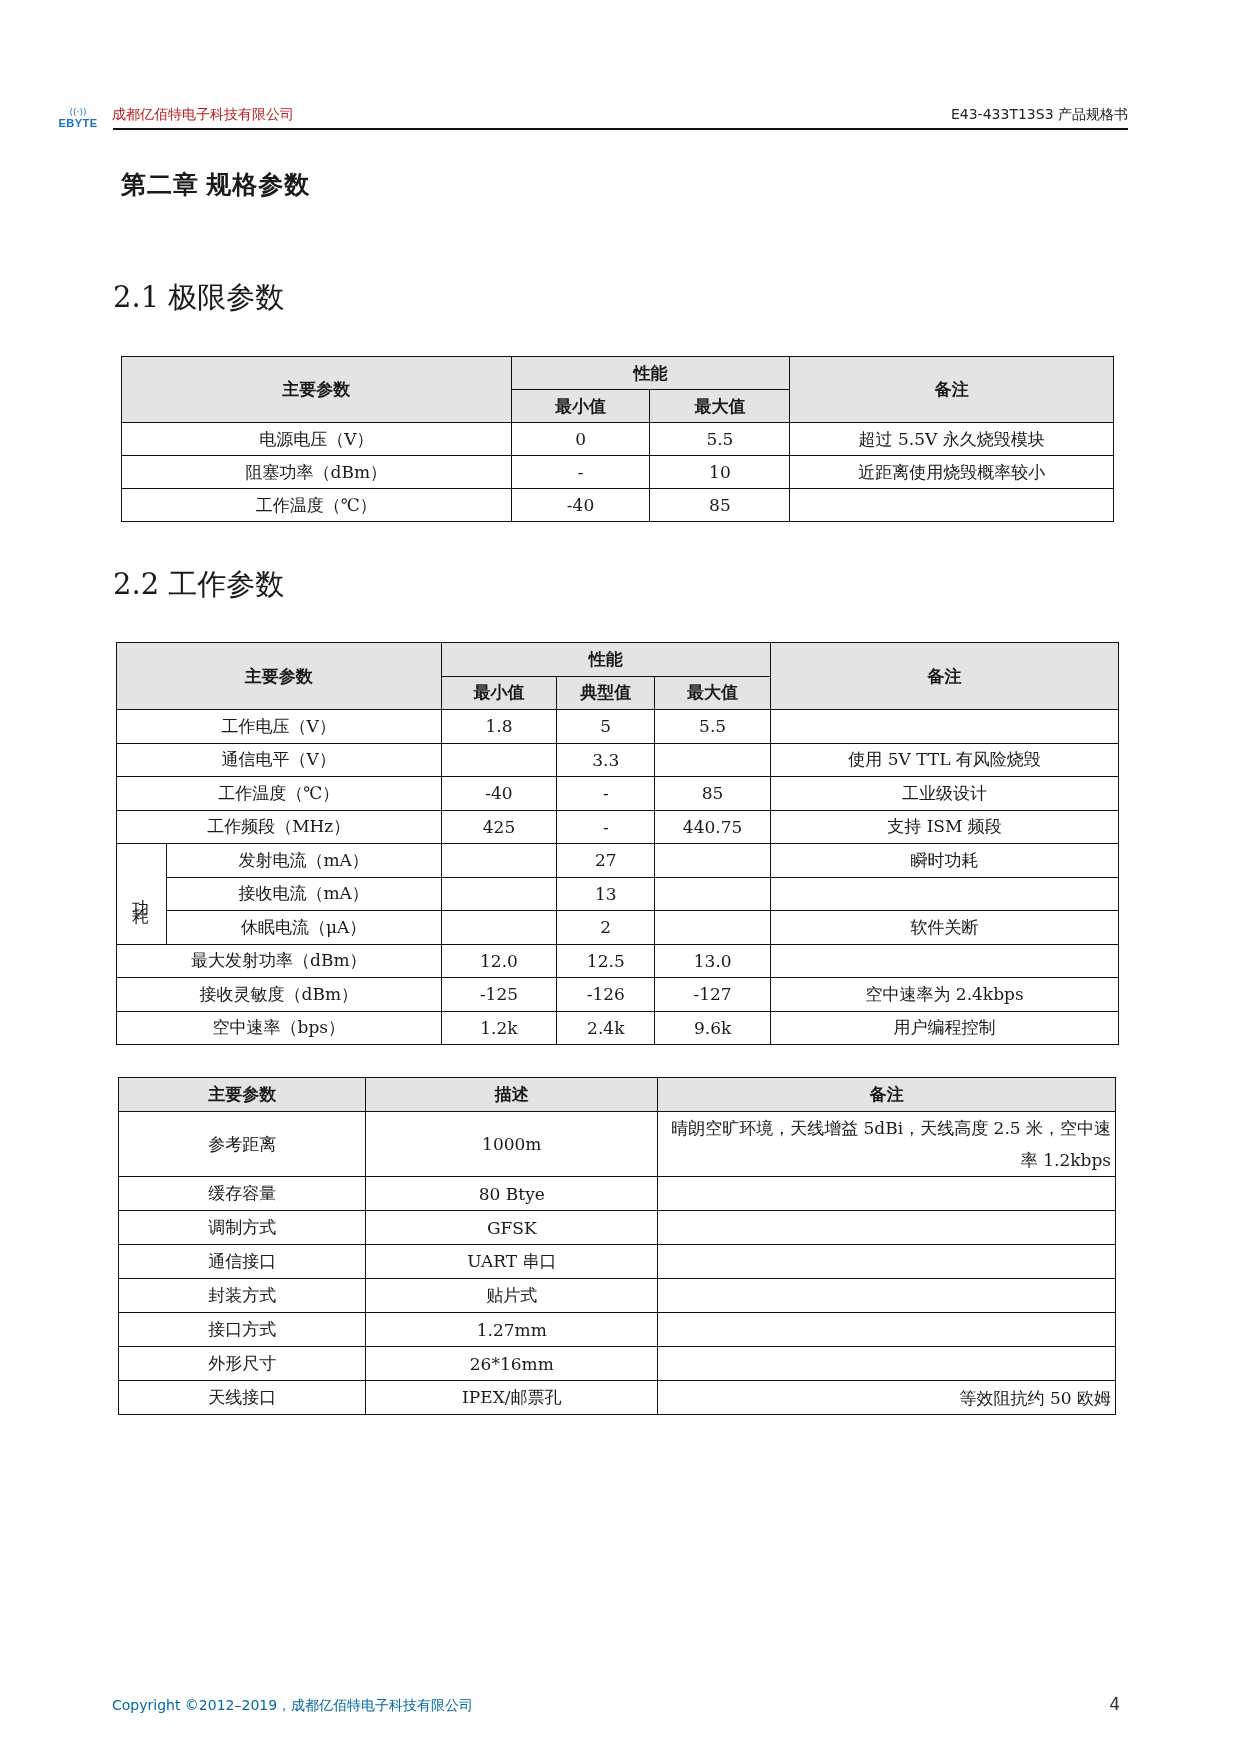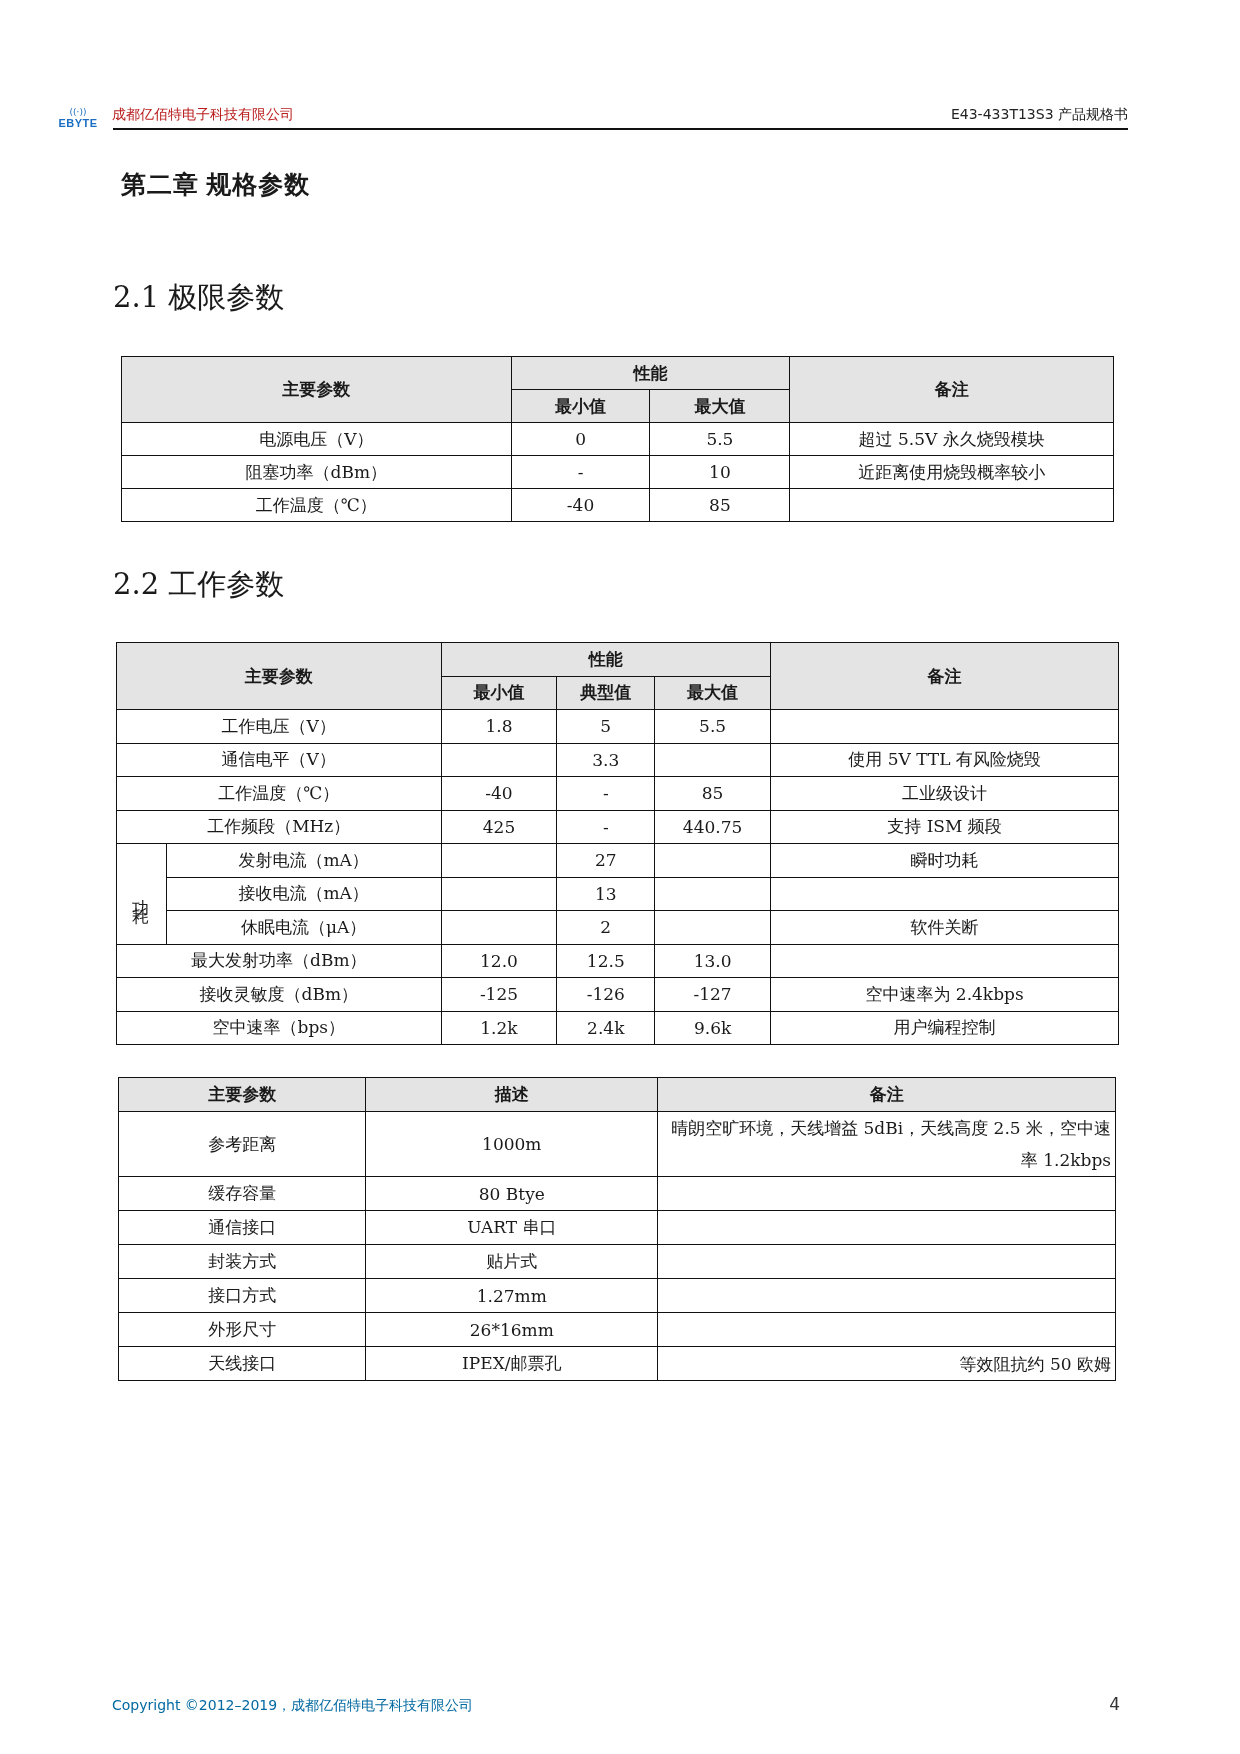--- a/index.html
+++ b/index.html
@@ -189,20 +189,25 @@
     <td>参考距离</td>
     <td>1000m</td>
     <td class="left">晴朗空旷环境，天线增益 5dBi，天线高度 2.5 米，空中速率 1.2kbps</td>
   </tr>
   <tr>
     <td>缓存容量</td>
     <td>80 Btye</td>
     <td class="left"></td>
   </tr>
   <tr>
+    <td>调制方式</td>
+    <td>GFSK</td>
+    <td class="left"></td>
+  </tr>
+  <tr>
     <td>通信接口</td>
     <td>UART 串口</td>
     <td class="left"></td>
   </tr>
   <tr>
     <td>封装方式</td>
     <td>贴片式</td>
     <td class="left"></td>
   </tr>
   <tr>

